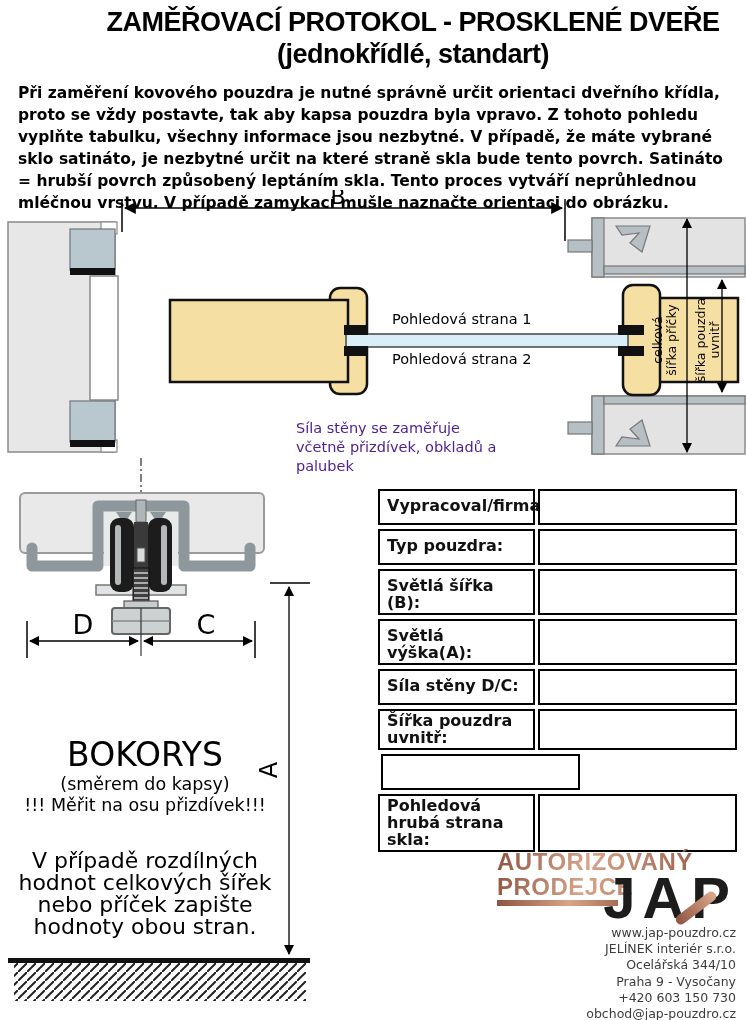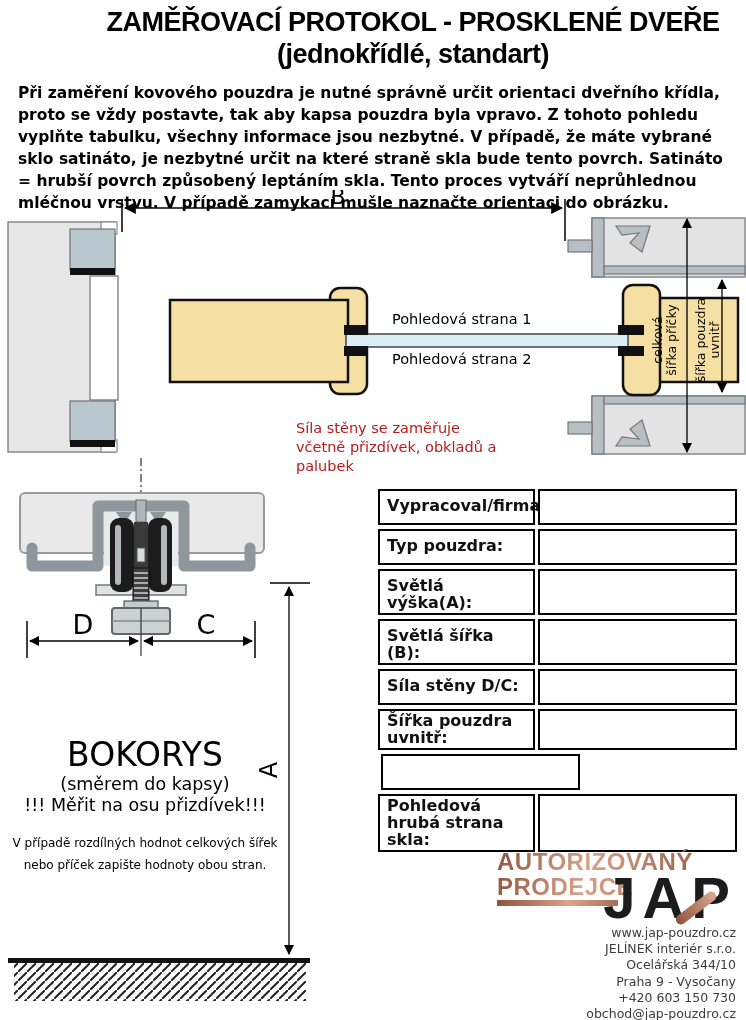--- a/index.html
+++ b/index.html
@@ -12,21 +12,21 @@
          letter-spacing:-0.5px;color:#000;padding-left:40px;}
   .intro{left:18px;top:82px;width:714px;font-size:15.5px;line-height:22px;color:#000;font-weight:bold;}
   
   svg text{font-family:"DejaVu Sans",sans-serif;}
   .rotlabel{transform:rotate(-90deg);transform-origin:50% 50%;text-align:center;
             font-size:12.5px;line-height:14px;color:#000;}
   .sideview-text{left:10px;top:736px;width:270px;text-align:center;color:#000;}
   .sv-title{font-size:33px;line-height:38px;text-align:center;}
   .sv-sub{font-size:17.5px;line-height:21px;}
   .sv-warn{font-size:17.5px;line-height:21px;}
-  .sv-note{margin-top:16px;font-size:12px;line-height:22px;}
+  .sv-note{margin-top:34px;font-size:22px;line-height:22px;}
   
   .form{left:378px;top:489px;width:360px;}
   .frow{display:flex;margin-bottom:4px;}
   .fcell{border:2px solid #000;background:#fff;box-sizing:border-box;}
   .flabel{width:157px;min-height:36px;font-weight:bold;font-size:16px;line-height:17px;
           padding:6px 2px 2px 7px;}
   .flabel.two{padding-top:1px;display:flex;align-items:center;}
   .fvalue{width:199px;min-height:36px;margin-left:3px;}
   
   .dealer{left:497px;top:849px;font-family:Liberation Sans, sans-serif;
@@ -113,21 +113,21 @@
     <line x1="687" y1="219" x2="687" y2="452" stroke="#000" stroke-width="1.3" marker-start="url(#ar)" marker-end="url(#ar)"></line>
     <line x1="722" y1="280" x2="722" y2="392" stroke="#000" stroke-width="1.3" marker-start="url(#ar)" marker-end="url(#ar)"></line>
 
     <text x="392" y="324" font-size="14.5">Pohledová strana 1</text>
     <text x="392" y="364" font-size="14.5">Pohledová strana 2</text>
   </svg>
 
   <div class="abs rotlabel" style="left:625px;top:326px;width:80px;height:28px;">celková šířka příčky</div>
   <div class="abs rotlabel" style="left:662px;top:326px;width:92px;height:28px;">šířka pouzdra uvnitř</div>
 
-  <div class="abs" style="left:296px;top:419px;width:216px;font-size:14.5px;line-height:19px;color:#b91c1c;">Síla stěny se zaměřuje včetně přizdívek, obkladů a palubek</div>
+  <div class="abs" style="left:296px;top:419px;width:216px;font-size:14.5px;line-height:19px;color:#4c1d95;">Síla stěny se zaměřuje včetně přizdívek, obkladů a palubek</div>
 
   <svg class="abs" style="left:0;top:455px;" width="330" height="565" viewBox="0 455 330 565">
     <defs>
       <marker id="ar2" viewBox="0 0 10 10" refX="9" refY="5" markerWidth="8" markerHeight="8" orient="auto-start-reverse">
           <path d="M0,0 L10,5 L0,10 z" fill="#000"></path>
         </marker>
       <pattern id="hatch" width="9" height="9" patternUnits="userSpaceOnUse">
         <path d="M0,9 L9,0" stroke="#222" stroke-width="2"></path>
       </pattern>
     </defs>
@@ -193,25 +193,25 @@
   <div class="abs form">
     <div class="frow">
       <div class="fcell flabel">Vypracoval/firma:</div>
       <div class="fcell fvalue"></div>
     </div>
     <div class="frow">
       <div class="fcell flabel">Typ pouzdra:</div>
       <div class="fcell fvalue"></div>
     </div>
     <div class="frow">
+      <div class="fcell flabel">Světlá šířka (B):</div>
+      <div class="fcell fvalue"></div>
+    </div>
+    <div class="frow">
       <div class="fcell flabel">Světlá výška(A):</div>
-      <div class="fcell fvalue"></div>
-    </div>
-    <div class="frow">
-      <div class="fcell flabel">Světlá šířka (B):</div>
       <div class="fcell fvalue"></div>
     </div>
     <div class="frow">
       <div class="fcell flabel">Síla stěny D/C:</div>
       <div class="fcell fvalue"></div>
     </div>
     <div class="frow">
       <div class="fcell flabel two">Šířka pouzdra uvnitř:</div>
       <div class="fcell fvalue"></div>
     </div>

